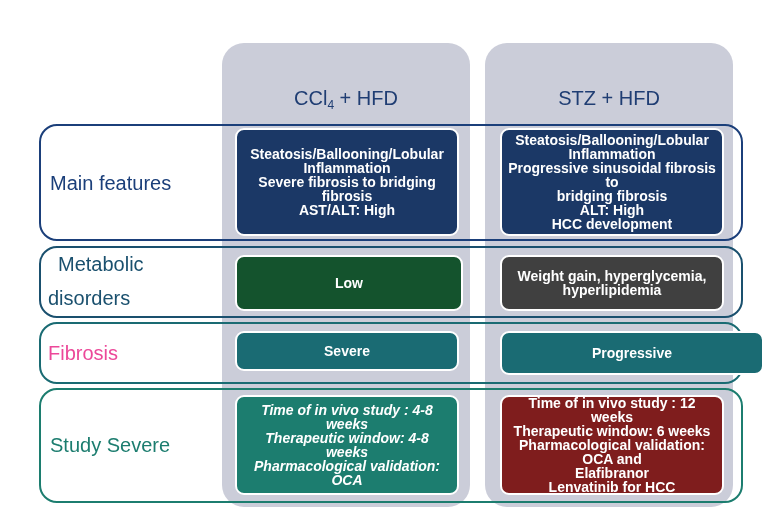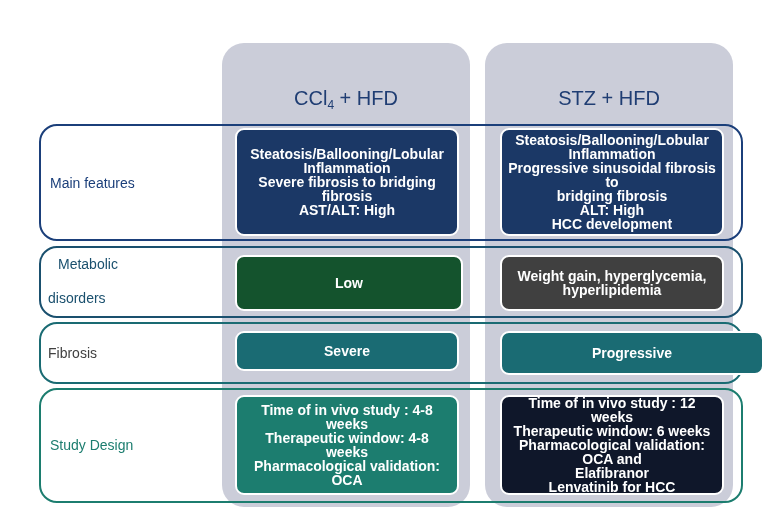--- a/index.html
+++ b/index.html
@@ -33,21 +33,21 @@
     }
     .row-outline {
       position: absolute;
       border-style: solid;
       border-width: 2px;
       border-radius: 18px;
       box-sizing: border-box;
     }
     .row-label {
       position: absolute;
-      font-size: 14px;
+      font-size: 20px;
       line-height: 34px;
     }
     .cell {
       position: absolute;
       box-sizing: border-box;
       border: 2px solid #ffffff;
       border-radius: 9px;
       color: #ffffff;
       font-weight: bold;
       font-size: 14px;
@@ -95,34 +95,34 @@
 <div class="row-label" style="left:48px; top:281px; color:#1a506e;">disorders</div>
 <div class="cell" style="left:235px; top:255px; width:228px; height:56px; background:#14532d;">
   <span class="cell-text">Low</span>
 </div>
 <div class="cell" style="left:500px; top:255px; width:224px; height:56px; background:#404040;">
   <span class="cell-text">Weight gain, hyperglycemia,
 hyperlipidemia</span>
 </div>
 
 <div class="row-outline" style="left:39px; top:322px; width:704px; height:62px; border-color:#1a6b73;"></div>
-<div class="row-label" style="left:48px; top:336px; color:#404040;">Fibrosis</div>
+<div class="row-label" style="left:48px; top:336px; color:#ec4899;">Fibrosis</div>
 <div class="cell" style="left:235px; top:331px; width:224px; height:40px; background:#1a6b73;">
   <span class="cell-text">Severe</span>
 </div>
 <div class="cell" style="left:500px; top:331px; width:264px; height:44px; background:#1a6b73;">
   <span class="cell-text">Progressive</span>
 </div>
 
 <div class="row-outline" style="left:39px; top:388px; width:704px; height:115px; border-color:#1c7d6f;"></div>
-<div class="row-label" style="left:50px; top:428px; color:#1c7d6f;">Study Design</div>
-<div class="cell" style="left:235px; top:395px; width:224px; height:100px; background:#1c7d6f;">
+<div class="row-label" style="left:50px; top:428px; color:#1c7d6f;">Study Severe</div>
+<div class="cell" style="left:235px; top:395px; width:224px; height:100px; background:#1c7d6f;font-style:italic;">
   <span class="cell-text">Time of in vivo study : 4-8 weeks
 Therapeutic window: 4-8 weeks
 Pharmacological validation: OCA</span>
 </div>
-<div class="cell" style="left:500px; top:395px; width:224px; height:100px; background:#0f172a;">
+<div class="cell" style="left:500px; top:395px; width:224px; height:100px; background:#7f1d1d;">
   <span class="cell-text">Time of in vivo study : 12 weeks
 Therapeutic window: 6 weeks
 Pharmacological validation: OCA and
 Elafibranor
 Lenvatinib for HCC</span>
 </div>
 
 </body></html>

